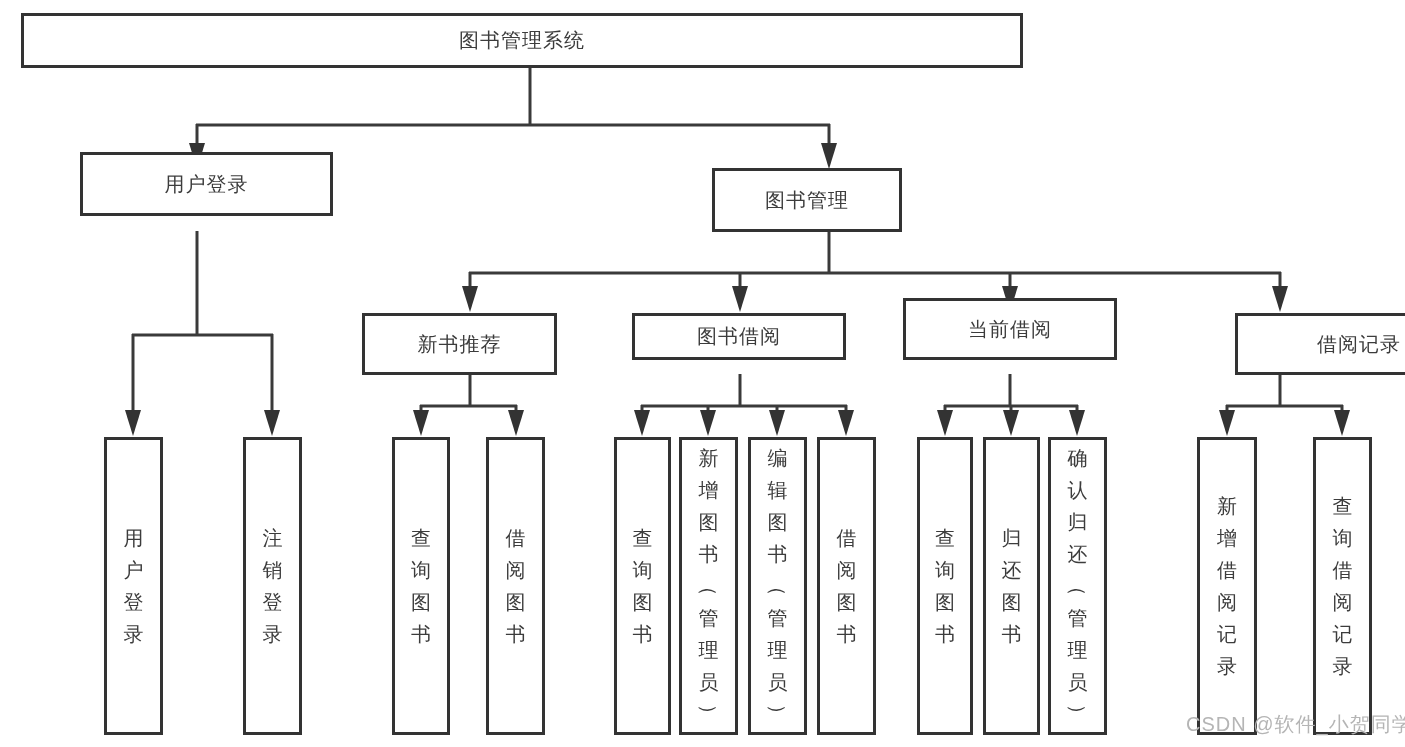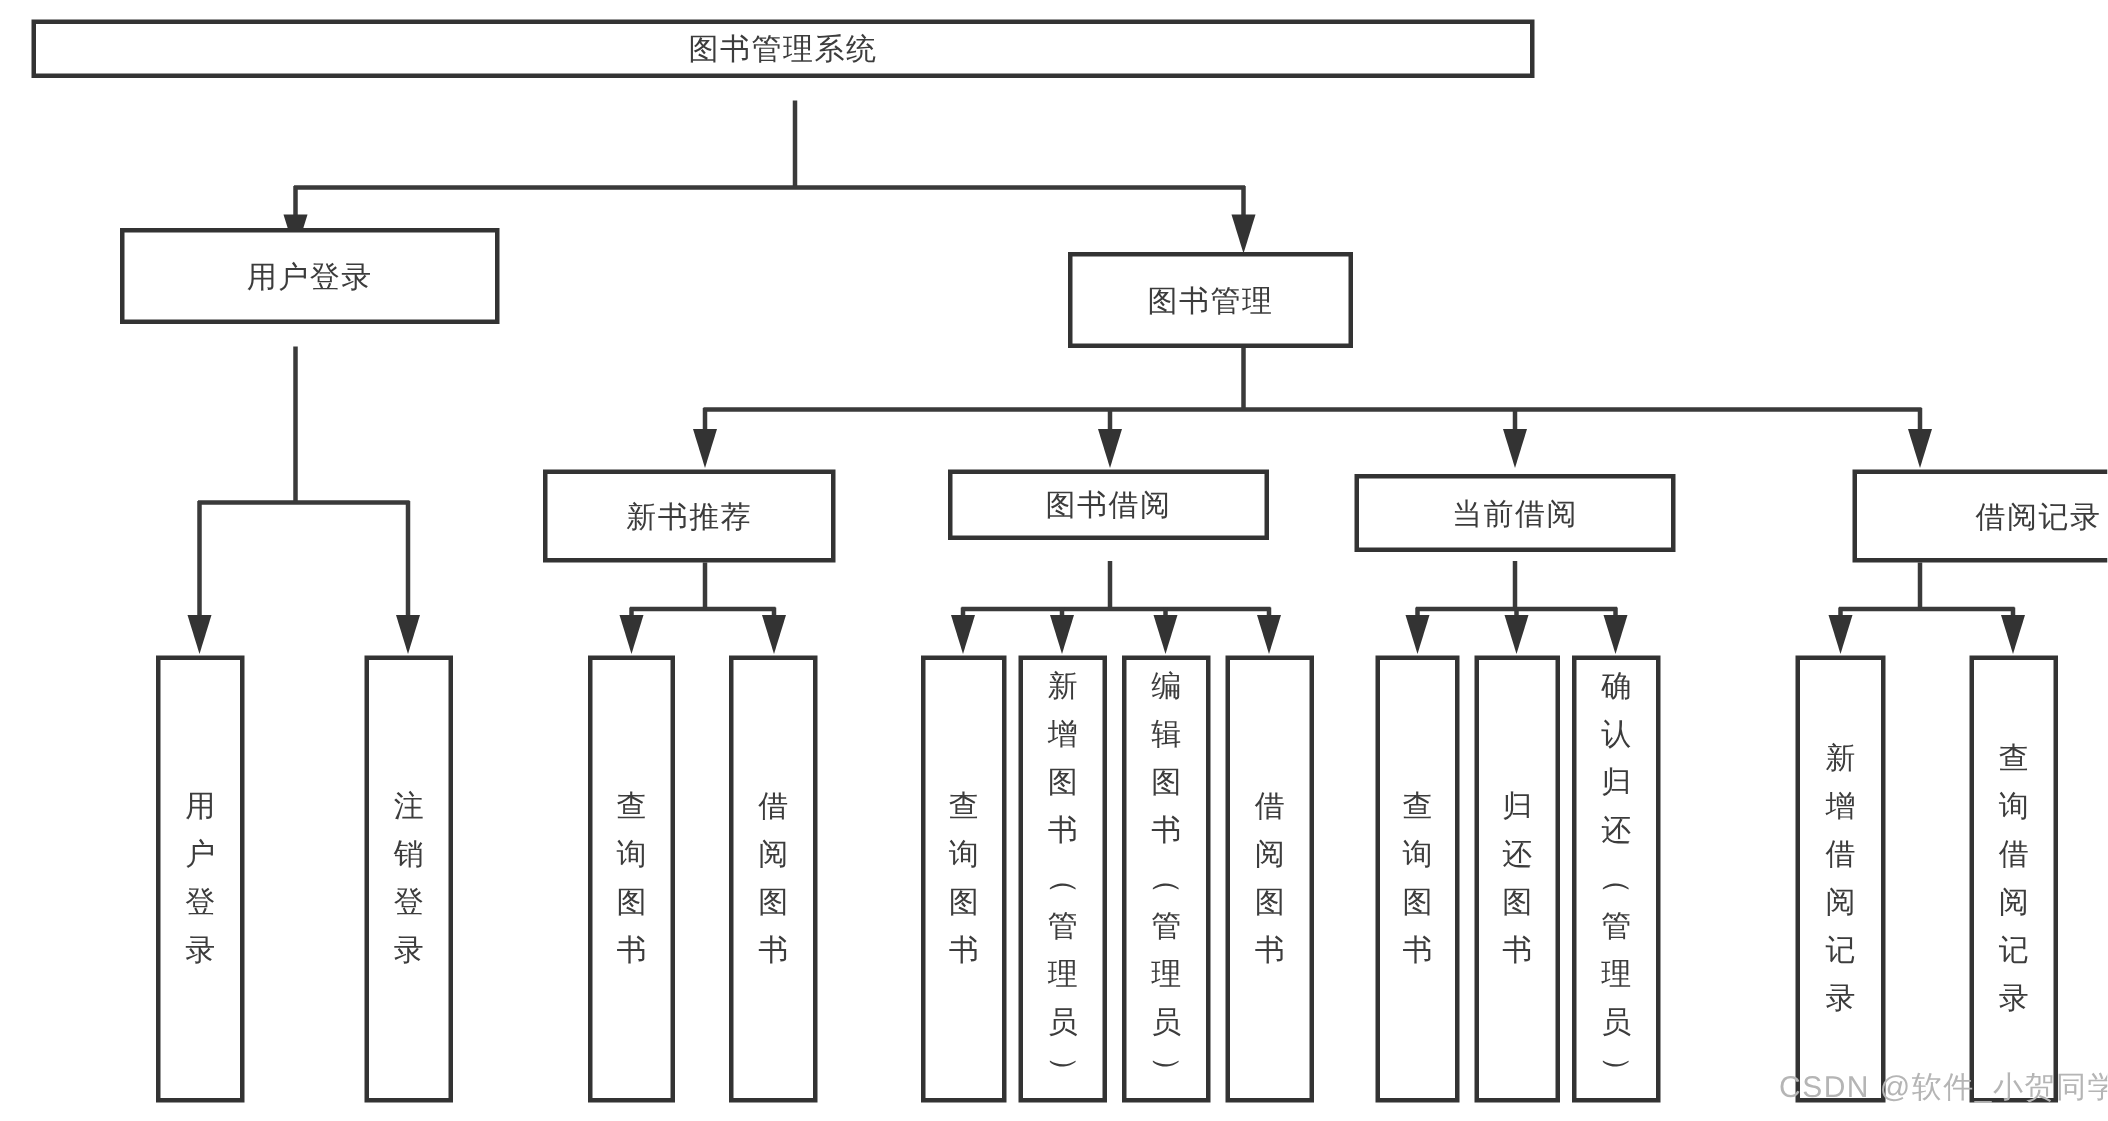--- a/index.html
+++ b/index.html
@@ -94,28 +94,28 @@
 
       <polygon points="937,410 953,410 945,436"></polygon>
       <polygon points="1003,410 1019,410 1011,436"></polygon>
       <polygon points="1069,410 1085,410 1077,436"></polygon>
 
       <polygon points="1219,410 1235,410 1227,436"></polygon>
       <polygon points="1334,410 1350,410 1342,436"></polygon>
     </g>
   </svg>
 
-  <div class="box" style="left:21px;top:13px;width:1002px;height:39px">图书管理系统</div>
+  <div class="box" style="left:21px;top:13px;width:1002px;height:55px">图书管理系统</div>
 
   <div class="box" style="left:80px;top:152px;width:253px;height:64px">用户登录</div>
   <div class="box" style="left:712px;top:168px;width:190px;height:64px">图书管理</div>
 
   <div class="box" style="left:362px;top:313px;width:195px;height:62px">新书推荐</div>
   <div class="box" style="left:632px;top:313px;width:214px;height:47px">图书借阅</div>
-  <div class="box" style="left:903px;top:316px;width:214px;height:52px">当前借阅</div>
+  <div class="box" style="left:903px;top:298px;width:214px;height:62px">当前借阅</div>
   <div class="box" style="left:1235px;top:313px;width:248px;height:62px">借阅记录</div>
 
   <div class="box vert" style="left:104px;top:437px;width:59px;height:298px">
       <span class="ch">用</span>
       <span class="ch">户</span>
       <span class="ch">登</span>
       <span class="ch">录</span>
     </div>
   <div class="box vert" style="left:243px;top:437px;width:59px;height:298px">
       <span class="ch">注</span>

